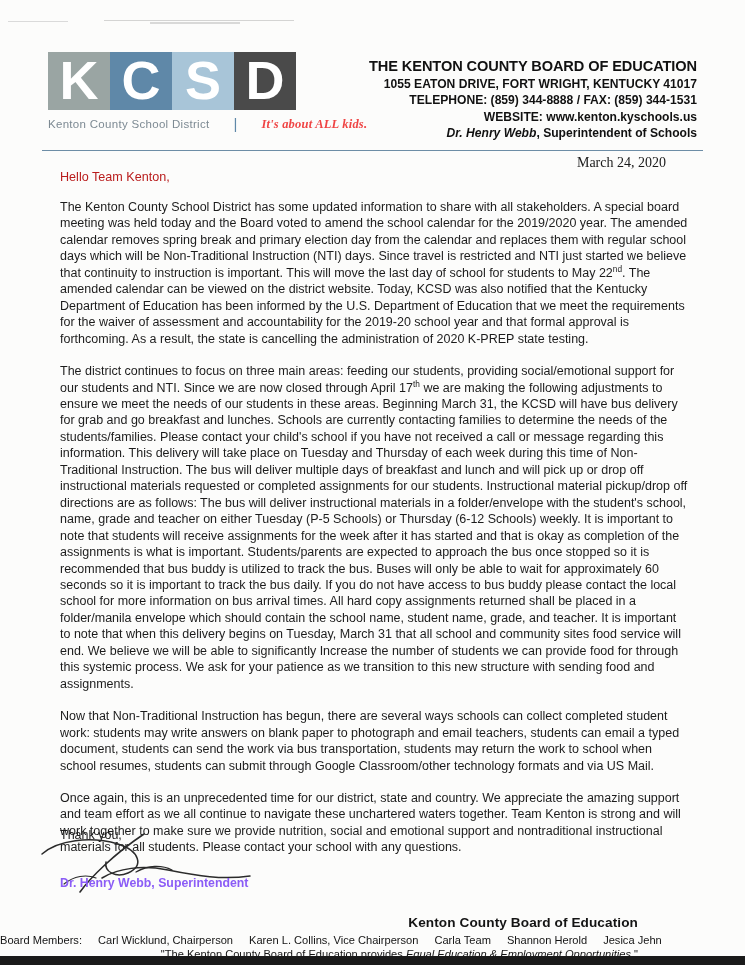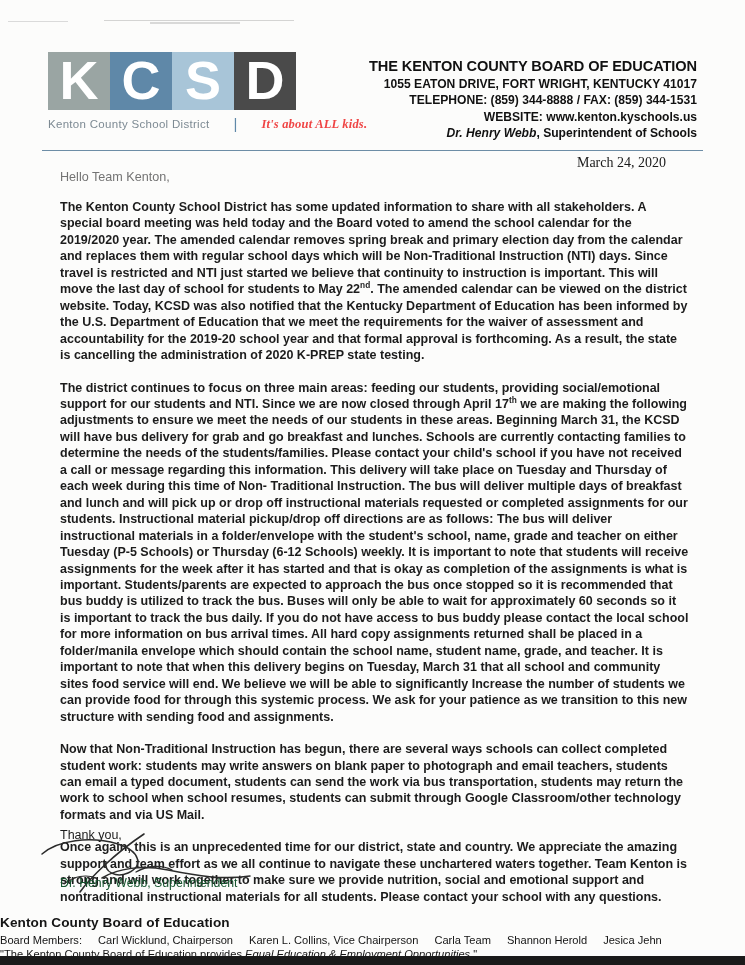--- a/index.html
+++ b/index.html
@@ -156,36 +156,35 @@
     right: 79px; top: 155px;
     font-family: "Liberation Serif", serif;
     font-size: 14px;
     color: #1a1a1a;
   }
 
   .salutation {
     position: absolute;
     left: 60px; top: 170px;
     font-size: 12.6px;
-    color: #737373;
+    color: #b91c1c;
   }
 
   .body-copy {
     position: absolute;
     left: 60px; top: 199px;
     width: 629px;
     font-size: 12.5px;
     line-height: 16.45px;
     color: #1c1c1c;
     text-align: left;
   }
   .body-copy p {
     margin: 0 0 16px 0;
     hyphens: none;
-    font-weight: bold;
   }
   .body-copy sup {
     font-size: 8.3px;
     vertical-align: 5px;
     line-height: 0;
   }
 
   
   .signoff {
     position: absolute;
@@ -197,29 +196,30 @@
     position: absolute;
     left: 40px; top: 832px;
     width: 330px;
     height: 62px;
     pointer-events: none;
   }
   .sig-name {
     position: absolute;
     left: 60px; top: 876px;
     font-size: 12.3px;
-    color: #14532d;
+    color: #8b5cf6;
+    font-weight: bold;
   }
 
   
   .footer {
     position: absolute;
     left: 0; top: 915px;
     width: 638px;
-    text-align: left;
+    text-align: right;
     color: #141414;
   }
   .footer-title {
     font-family: "Liberation Sans", sans-serif;
     font-weight: bold;
     font-size: 13.6px;
     letter-spacing: .1px;
   }
   .footer-members {
     font-family: "Liberation Sans", sans-serif;

